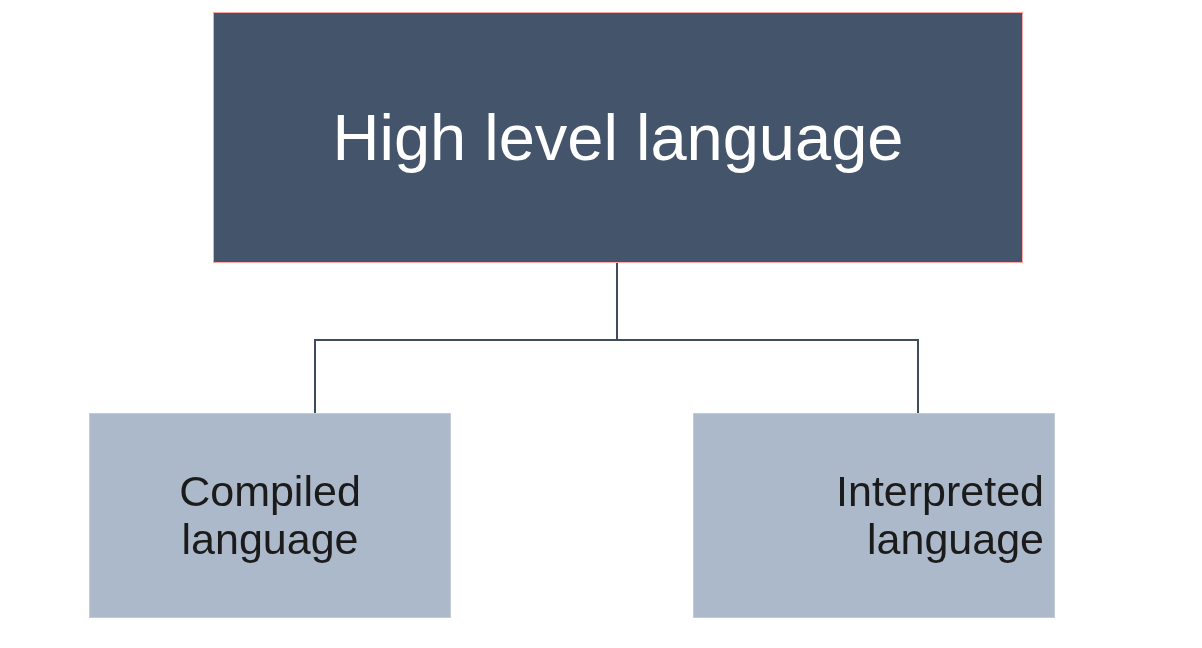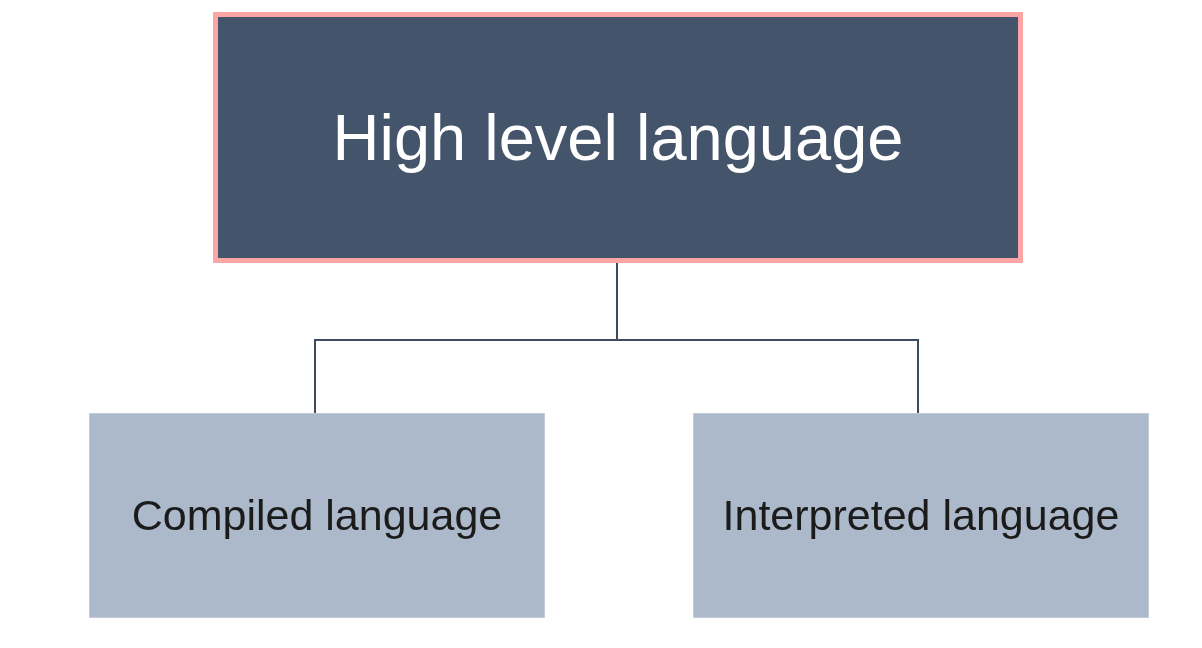--- a/index.html
+++ b/index.html
@@ -24,24 +24,24 @@
     box-sizing: border-box;
   }
   .node-parent {
     left: 213px;
     top: 12px;
     width: 810px;
     height: 251px;
     background: #44546A;
     color: #ffffff;
     font-size: 65px;
-    border: 5px solid #fca5a5;
+    border: 1px solid #fca5a5;
   }
   .node-child {
-    width: 456px;
+    width: 362px;
     height: 205px;
     top: 413px;
     background: #ACB9CA;
     color: #1b1b1b;
     font-size: 43px;
     border: 1px solid #c3cbd7;
   }
   .node-child-left  { left: 89px; }
   .node-child-right { left: 693px; text-align: right; }
   .connector {

